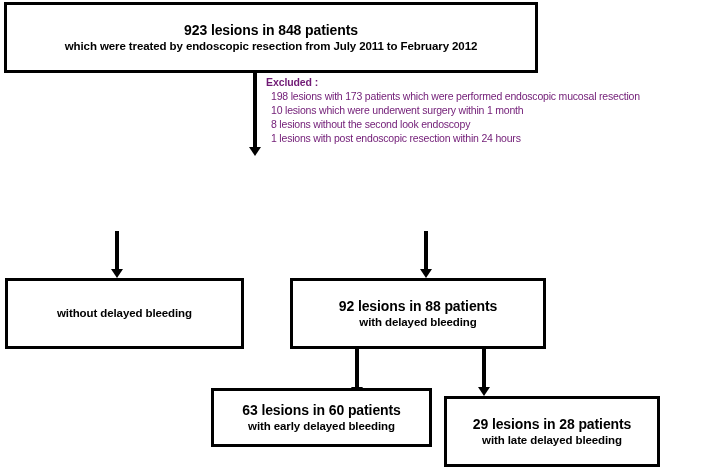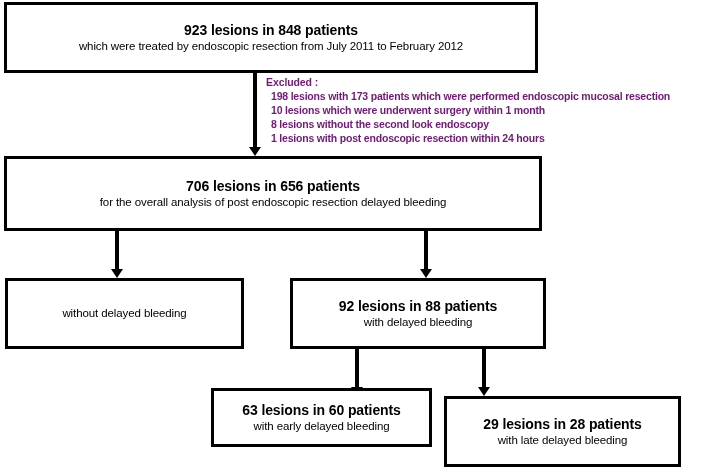--- a/index.html
+++ b/index.html
@@ -29,53 +29,53 @@
   }
   .box .line1 {
     font-weight: bold;
     font-size: 14px;
     line-height: 17px;
     color: #000000;
     letter-spacing: -0.1px;
     white-space: nowrap;
   }
   .box .line2 {
-    font-weight: normal;
+    font-weight: bold;
     font-size: 11.5px;
     line-height: 15px;
     color: #000000;
     letter-spacing: -0.1px;
     white-space: nowrap;
   }
 
   
   #box-top      { left: 4px;   top: 2px;   width: 534px; height: 71px; }
   #box-overall  { left: 4px;   top: 156px; width: 538px; height: 75px; }
   #box-nodb     { left: 5px;   top: 278px; width: 239px; height: 71px; }
   #box-db       { left: 290px; top: 278px; width: 256px; height: 71px; }
   #box-early    { left: 183px; top: 388px; width: 221px; height: 59px; margin-left: 28px; }
-  #box-late     { left: 444px; top: 396px; width: 237px; height: 71px; }
+  #box-late     { left: 444px; top: 396px; width: 216px; height: 71px; }
 
   
   #exclusions {
     position: absolute;
     left: 266px;
     top: 75px;
     width: 443px;
     color: #701a75;
   }
   #exclusions .ex-title {
     font-weight: bold;
     font-size: 10.5px;
     line-height: 14px;
     letter-spacing: -0.1px;
     white-space: nowrap;
   }
   #exclusions .ex-item {
-    font-weight: bold;
+    font-weight: normal;
     font-size: 10.5px;
     line-height: 14px;
     letter-spacing: -0.2px;
     white-space: nowrap;
     padding-left: 5px;
   }
 
   
   .arrow {
     position: absolute;
@@ -134,24 +134,20 @@
   </div>
 
   <div id="exclusions">
     <div class="ex-title">Excluded :</div>
     <div class="ex-item">198 lesions with 173 patients which were performed endoscopic mucosal resection</div>
     <div class="ex-item">10 lesions which were underwent surgery within 1 month</div>
     <div class="ex-item">8 lesions without the second look endoscopy</div>
     <div class="ex-item">1 lesions with post endoscopic resection within 24 hours</div>
   </div>
 
-  <div class="box" id="box-overall">
-    <div class="line1">706 lesions in 656 patients</div>
-    <div class="line2">for the overall analysis of post endoscopic resection delayed bleeding</div>
-  </div>
 
   <div class="arrow" id="arrow-nodb">
     <div class="stem"></div>
     <div class="head"></div>
   </div>
 
   <div class="arrow" id="arrow-db">
     <div class="stem"></div>
     <div class="head"></div>
   </div>

